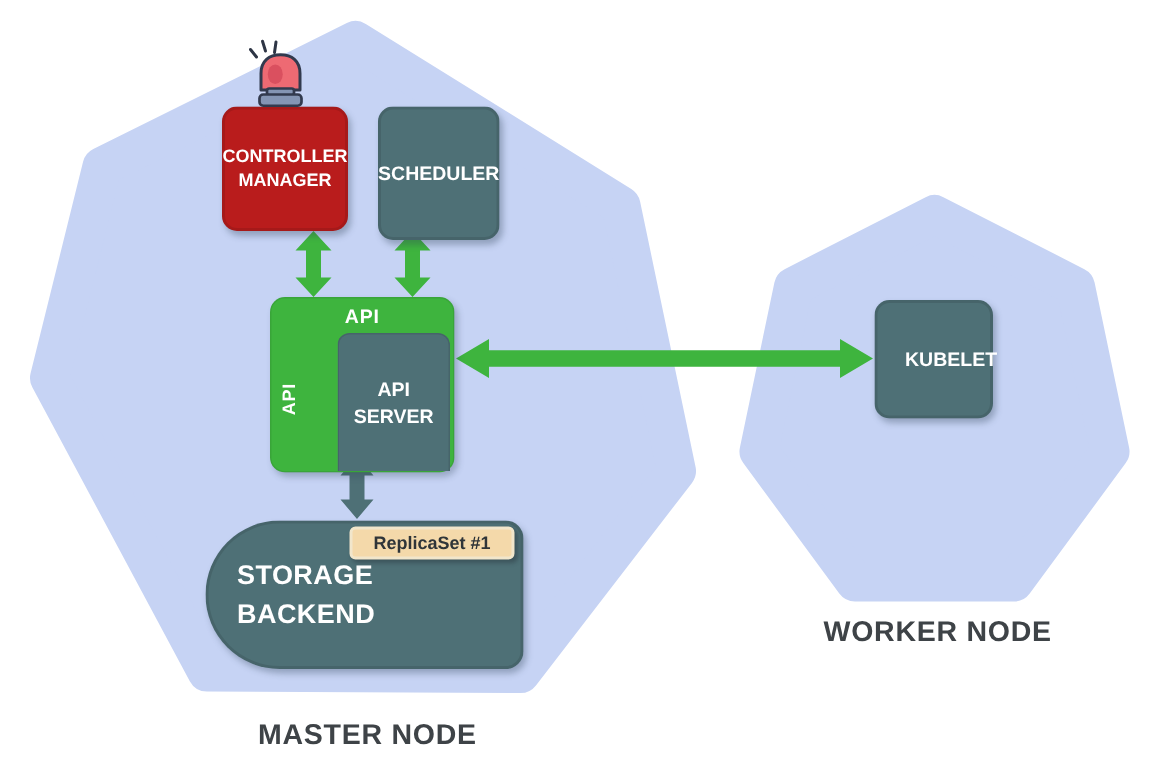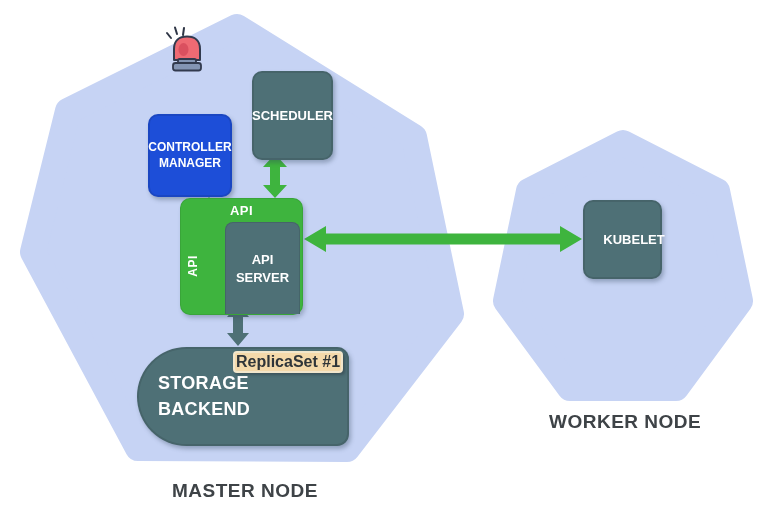--- a/index.html
+++ b/index.html
@@ -46,21 +46,21 @@
     display:flex; align-items:center;
   }
   .storage-text {
     padding-left:19px; width:100px; text-align:left;
     font-size:18px; font-weight:bold; color:#ffffff; line-height:1.4; letter-spacing:.3px;
   }
   .badge {
     position:absolute; left:233px; top:351px; width:110px; height:22px;
     border-radius:4px; border:2px solid #f1e6cb; box-sizing:border-box;
     display:flex; align-items:center; justify-content:center;
-    font-size:16px; font-weight:bold; box-shadow:2px 2px 3px rgba(40,50,60,.45);
+    font-size:12px; font-weight:bold; box-shadow:2px 2px 3px rgba(40,50,60,.45);
   }
 
   .node-label { position:absolute; font-size:19px; font-weight:bold; letter-spacing:.5px; }
   .node-label.master { left:172px; top:480px; }
   .node-label.worker { left:549px; top:411px; }
 
   .siren { position:absolute; left:165px; top:26px; width:44px; height:46px; z-index:3; }
   .z2 { z-index:2; }
 </style>
 </head>
@@ -83,21 +83,21 @@
       <line x1="6" y1="12" x2="2" y2="7"></line>
       <line x1="12" y1="8" x2="10" y2="1.5"></line>
       <line x1="18" y1="9" x2="19" y2="2"></line>
     </g>
     <path d="M9,34 L9,23 C9,14.5 14.5,10.5 22,10.5 C29.5,10.5 35,14.5 35,23 L35,34 Z" fill="#ee6a73" stroke="#323a4e" stroke-width="2" stroke-linejoin="round"></path>
     <ellipse cx="18.5" cy="23.5" rx="5" ry="6.5" fill="#da505f"></ellipse>
     <rect x="13" y="33" width="18" height="4.5" rx="1.5" fill="#8495b4" stroke="#323a4e" stroke-width="1.8"></rect>
     <rect x="8" y="37" width="28" height="7.5" rx="2.5" fill="#8495b4" stroke="#323a4e" stroke-width="1.8"></rect>
   </svg>
 
-  <div class="box cm z2" style="background-color: #1d4ed8; margin-top: 43px;">CONTROLLER MANAGER</div>
+  <div class="box cm z2" style="background-color: #b91c1c;">CONTROLLER MANAGER</div>
 
   <div class="box sched z2" style="background-color: rgb(78, 112, 118);">SCHEDULER</div>
 
   <div class="api-outer z2" style="background-color: rgb(62, 180, 62);">
     <div class="api-header">API</div>
     <div class="api-side left">
       <span>API</span>
     </div>
     <div class="api-side right">
       <span>API</span>

